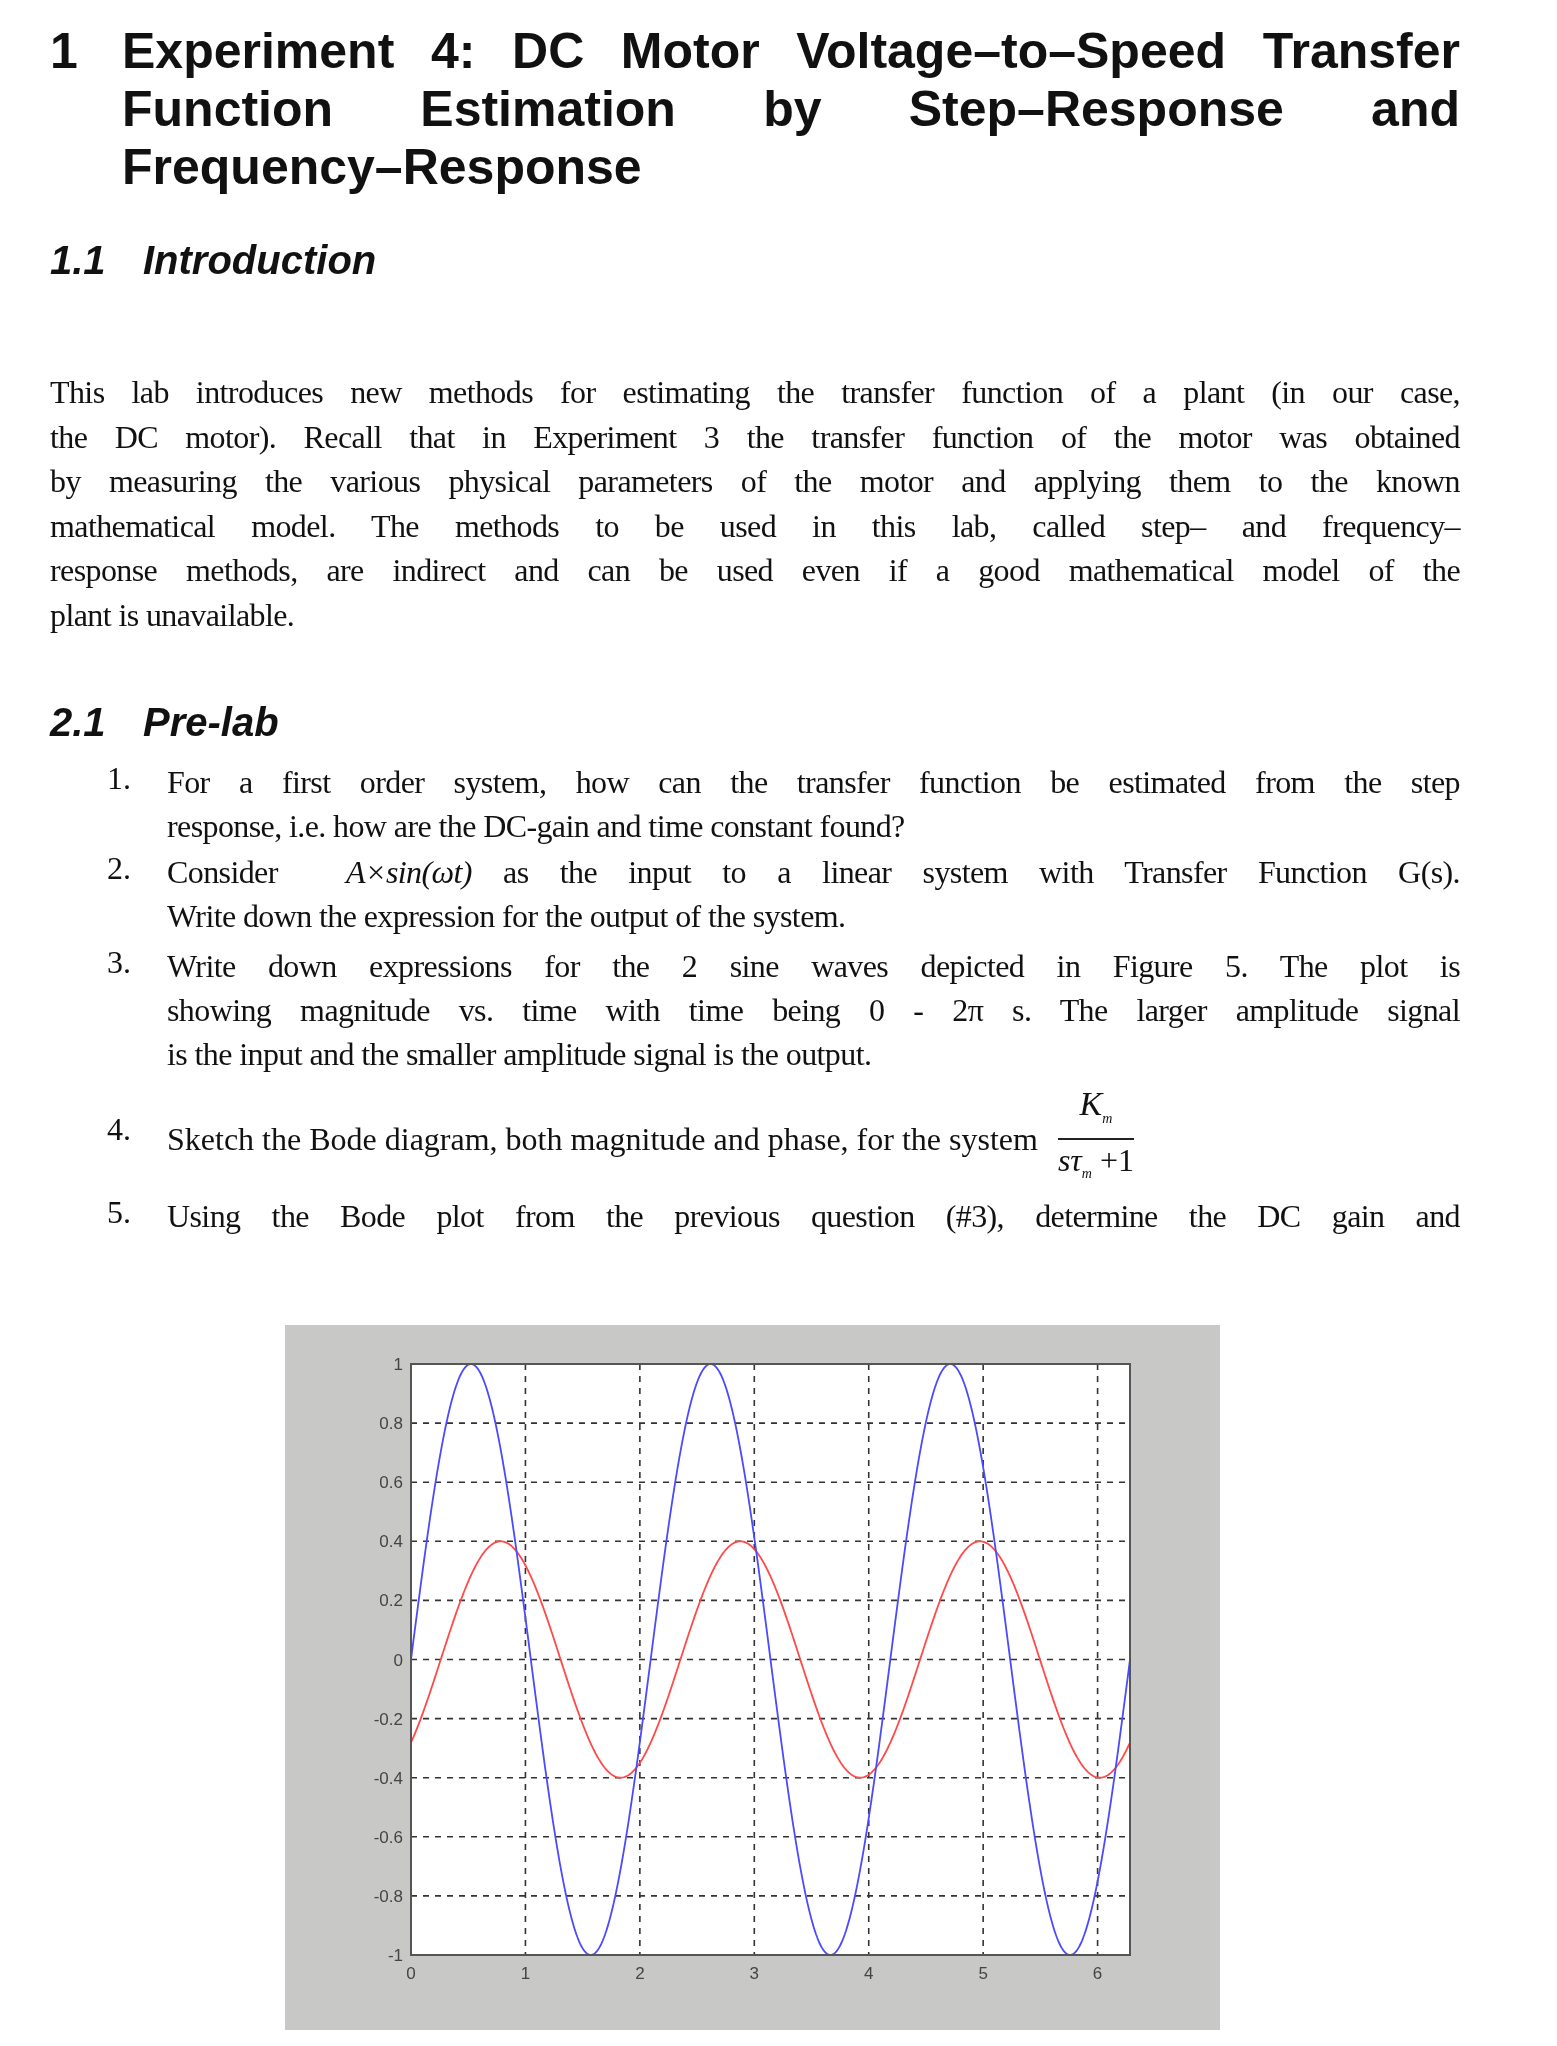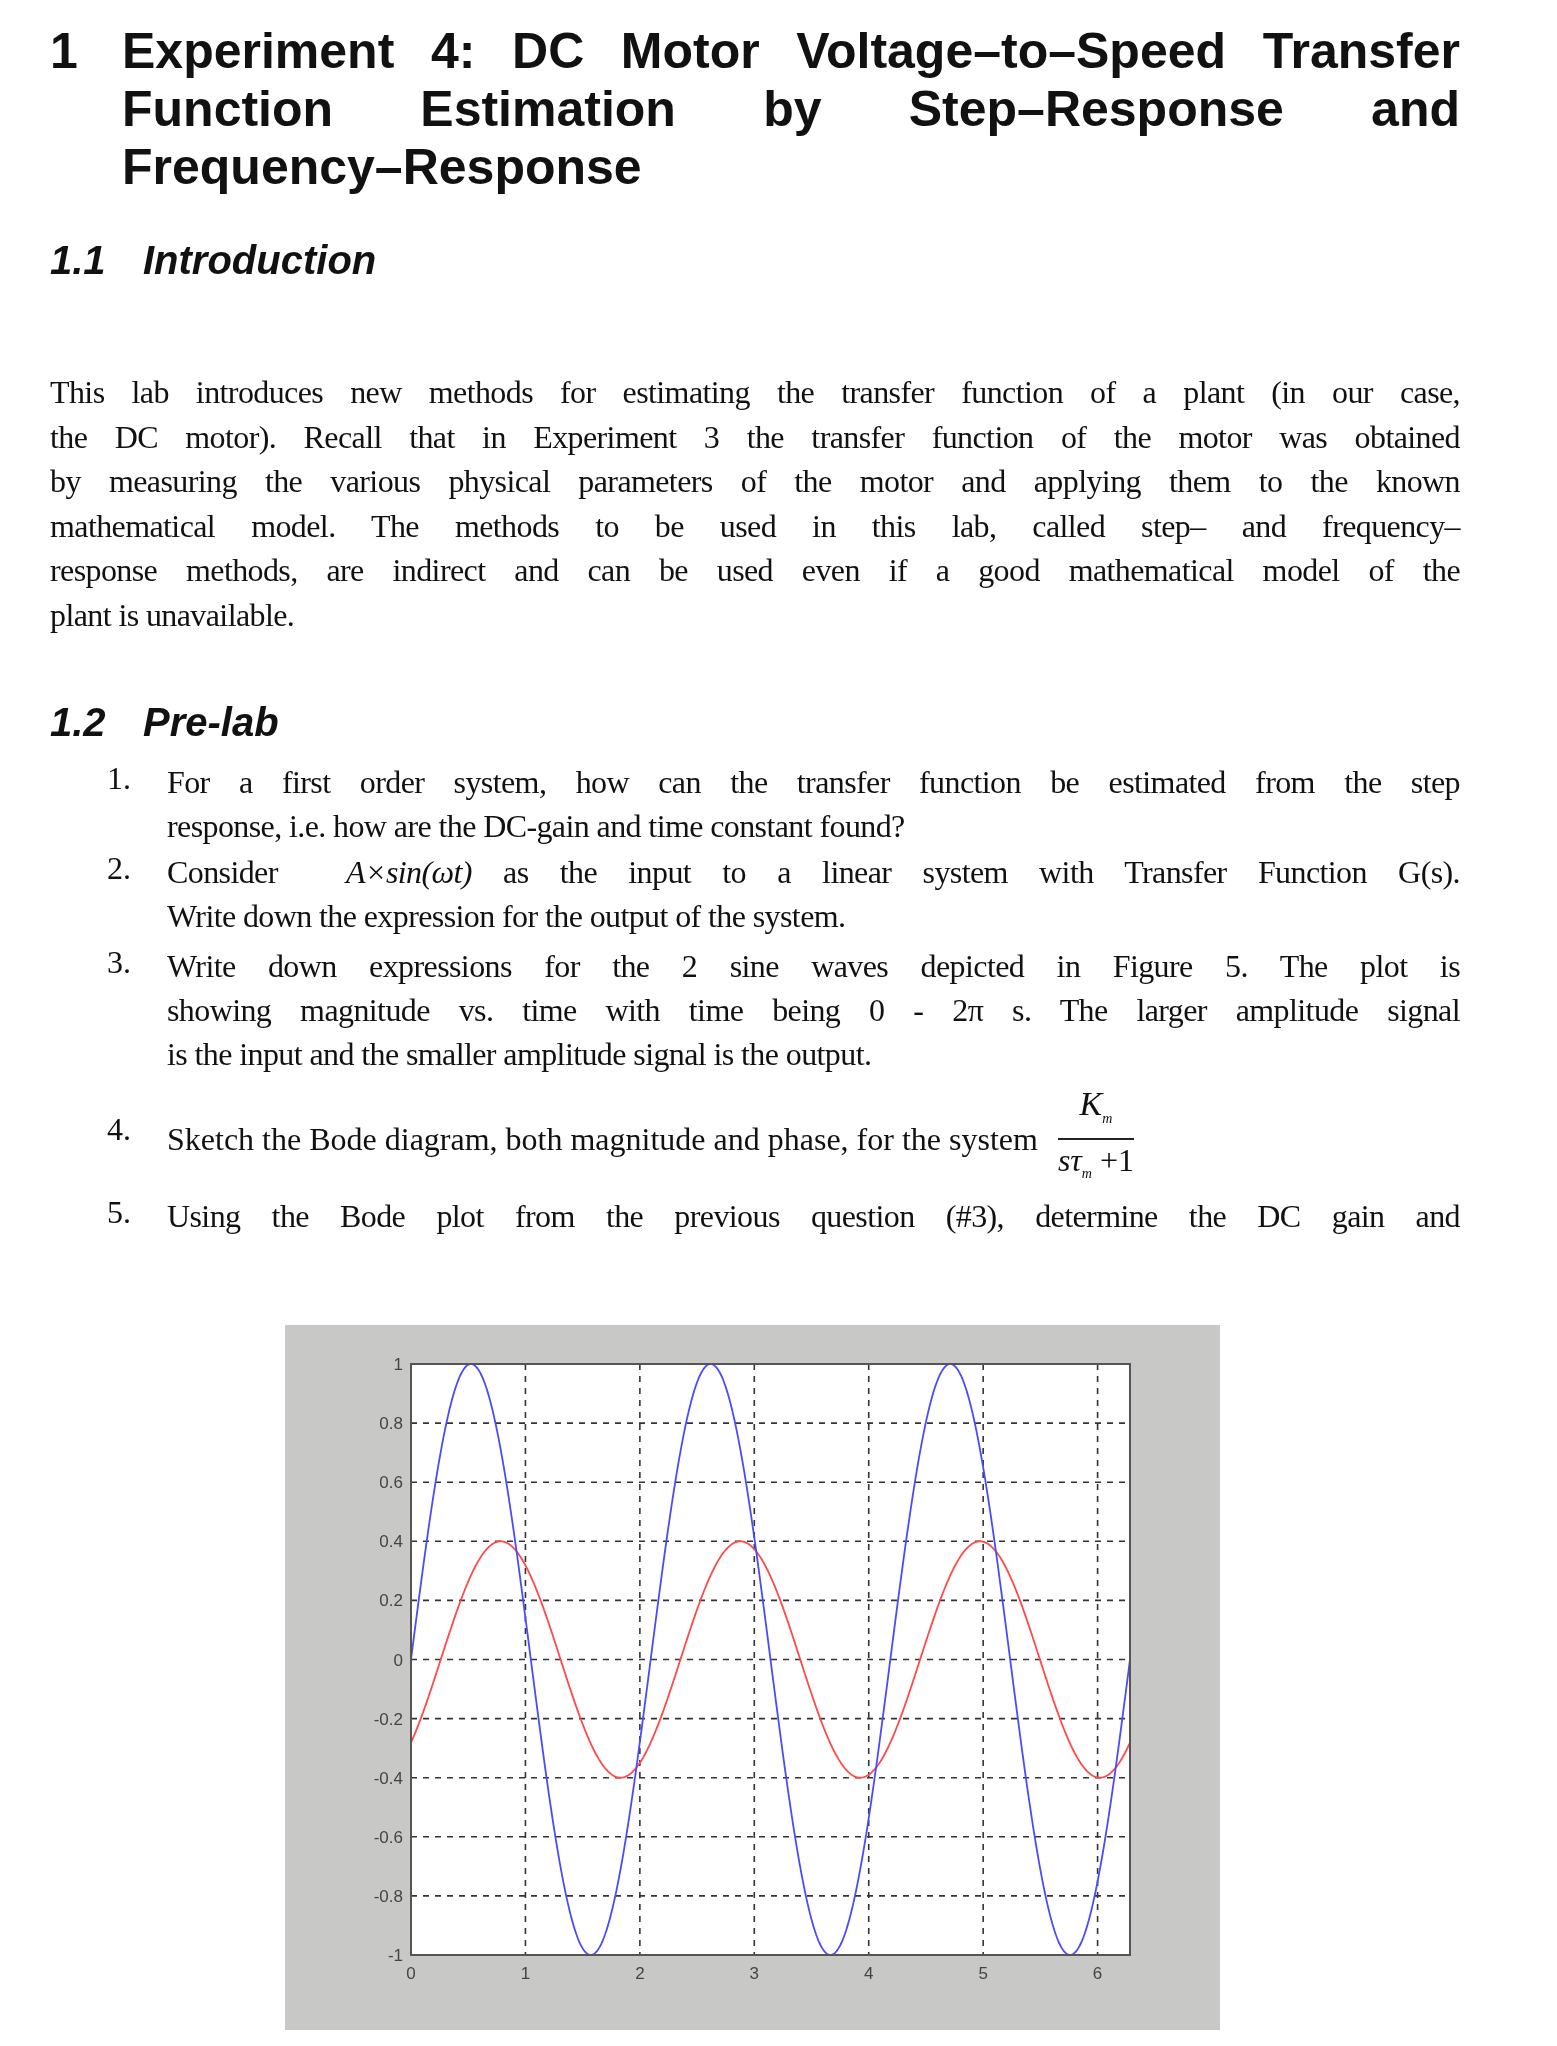--- a/index.html
+++ b/index.html
@@ -58,21 +58,21 @@
 <div class="abs para" style="top:349px;margin-top:21px;">
   <span class="ln">This lab introduces new methods for estimating the transfer function of a plant (in our case,</span>
   <span class="ln">the DC motor).  Recall that in Experiment 3 the transfer function of the motor was obtained</span>
   <span class="ln">by measuring the various physical parameters of the motor and applying them to the known</span>
   <span class="ln">mathematical model.  The methods to be used in this lab, called step– and frequency–</span>
   <span class="ln">response methods, are indirect and can be used even if a good mathematical model of the</span>
   <span class="ln last">plant is unavailable.</span>
 </div>
 
 <div class="abs h2" style="top:700px;">
-  <span class="num">1.2</span><span>Pre-lab</span>
+  <span class="num">2.1</span><span>Pre-lab</span>
 </div>
 
 <ol class="abs items" style="top:0;">
   <li class="item" style="top:760px;">
     <span class="n">1.</span>
     <div class="body">
       <span class="ln">For a first order system, how can the transfer function be estimated from the step</span>
       <span class="ln last">response, i.e. how are the DC-gain and time constant found?</span>
     </div>
   </li>

